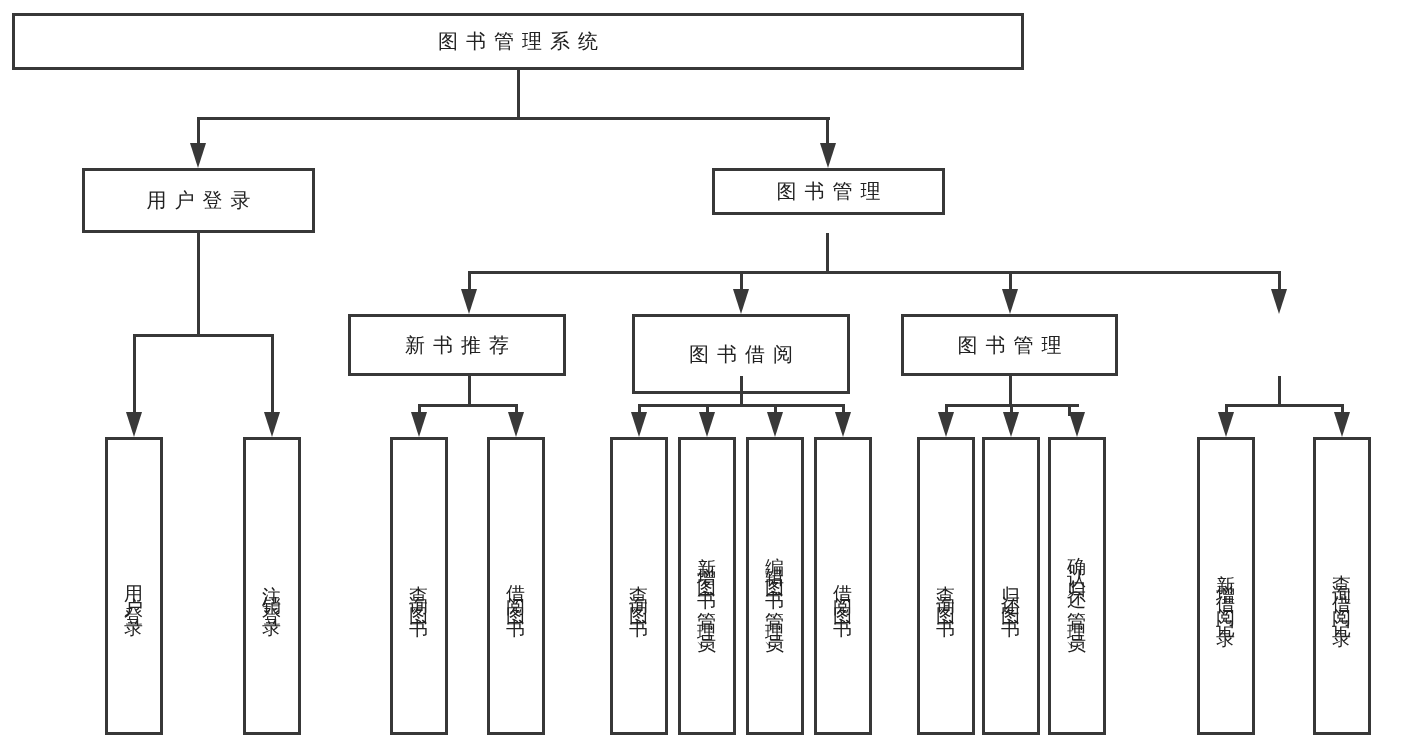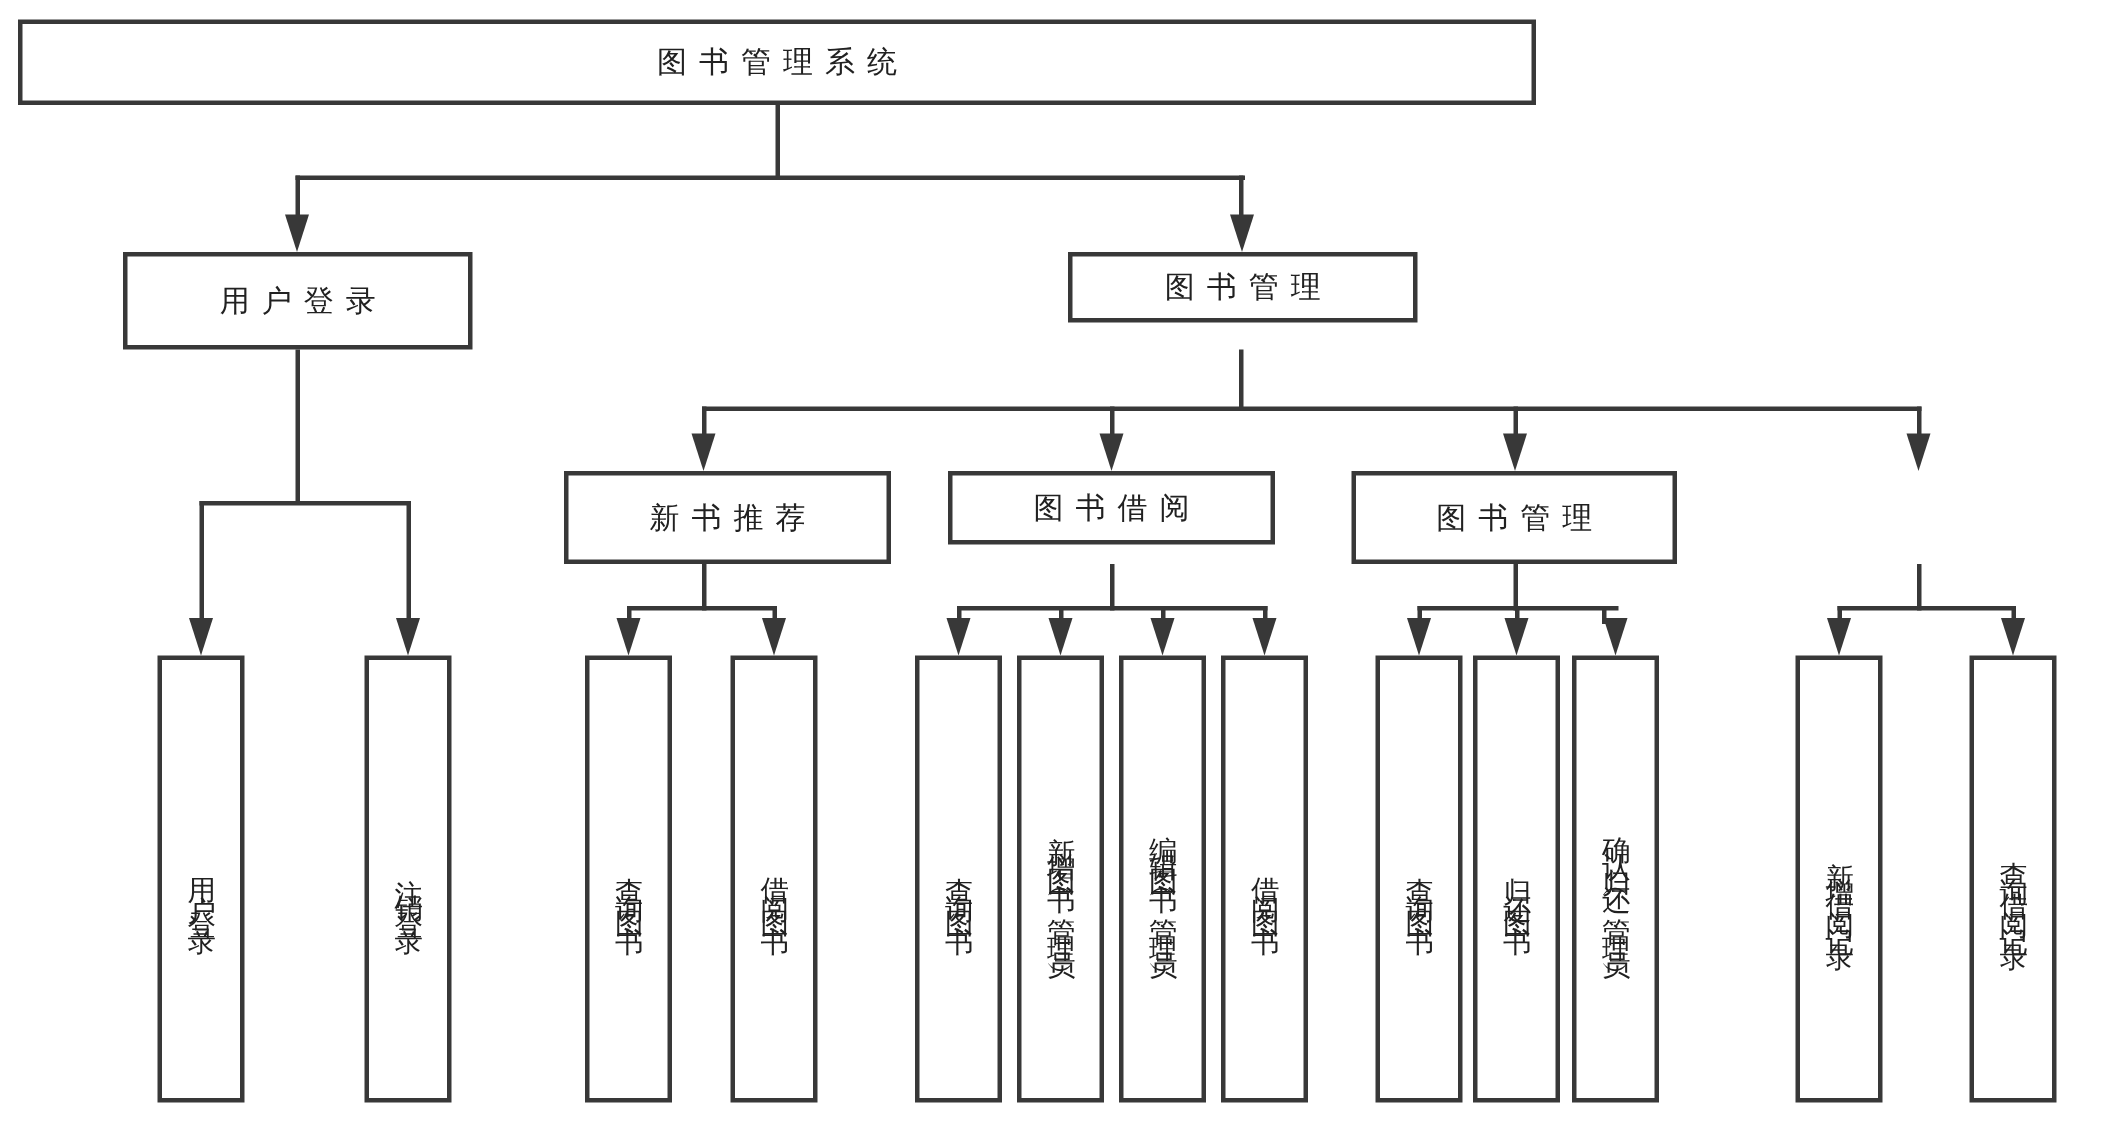--- a/index.html
+++ b/index.html
@@ -48,24 +48,24 @@
     <span>图书管理系统</span>
   </div>
 
   <div class="box hbox" style="left:82px;top:168px;width:233px;height:65px">
     <span>用户登录</span>
   </div>
   <div class="box hbox" style="left:712px;top:168px;width:233px;height:47px">
     <span>图书管理</span>
   </div>
 
-  <div class="box hbox" style="left:376px;top:314px;width:218px;height:62px">
+  <div class="box hbox" style="left:348px;top:314px;width:218px;height:62px">
     <span>新书推荐</span>
   </div>
-  <div class="box hbox" style="left:632px;top:314px;width:218px;height:49px">
+  <div class="box hbox" style="left:632px;top:314px;width:218px;height:80px">
     <span>图书借阅</span>
   </div>
   <div class="box hbox" style="left:901px;top:314px;width:217px;height:62px">
     <span>图书管理</span>
   </div>
 
   <div class="box leaf" style="left:105px;top:437px;width:58px;height:298px">
     <span>用户登录</span>
   </div>
   <div class="box leaf" style="left:243px;top:437px;width:58px;height:298px">

